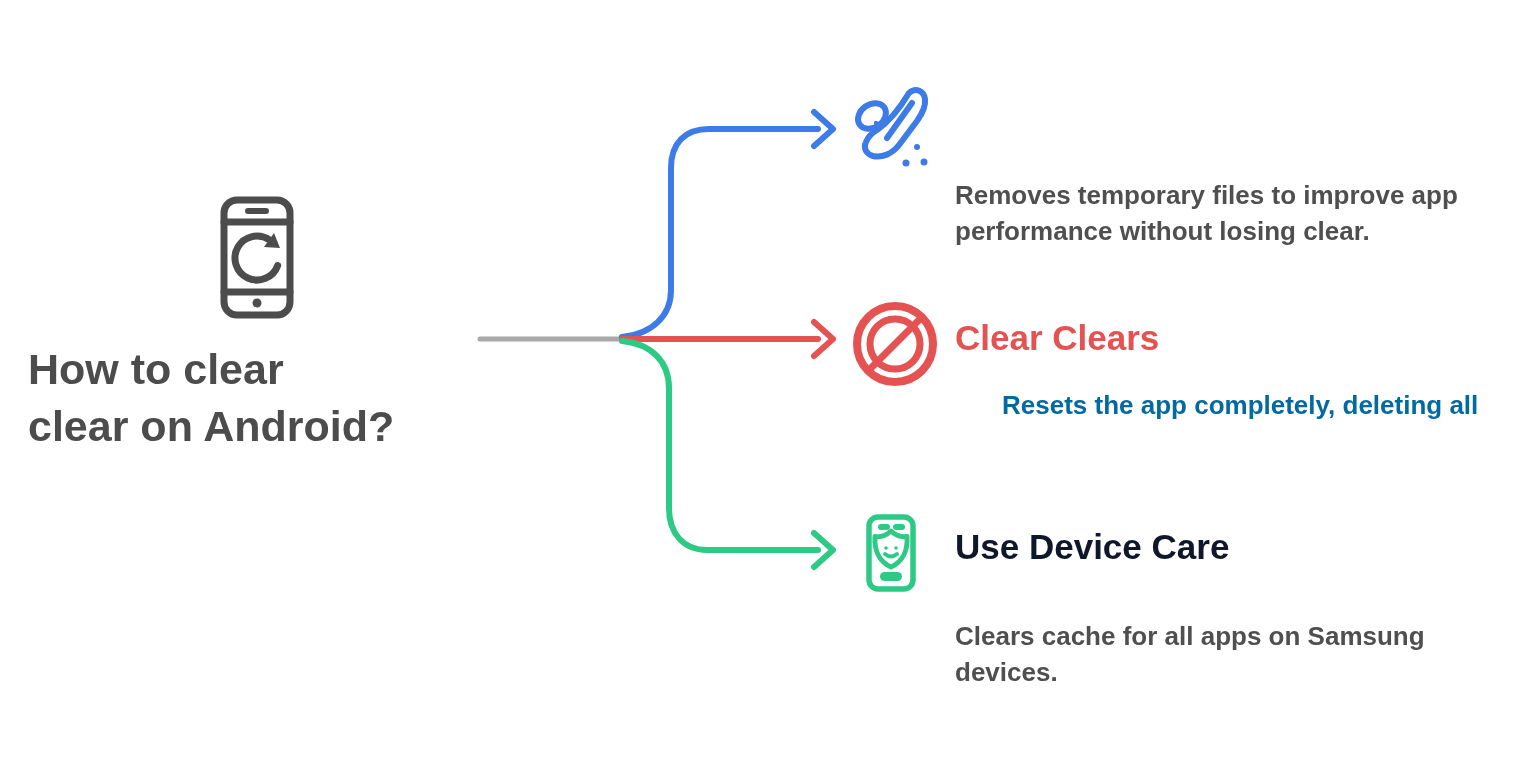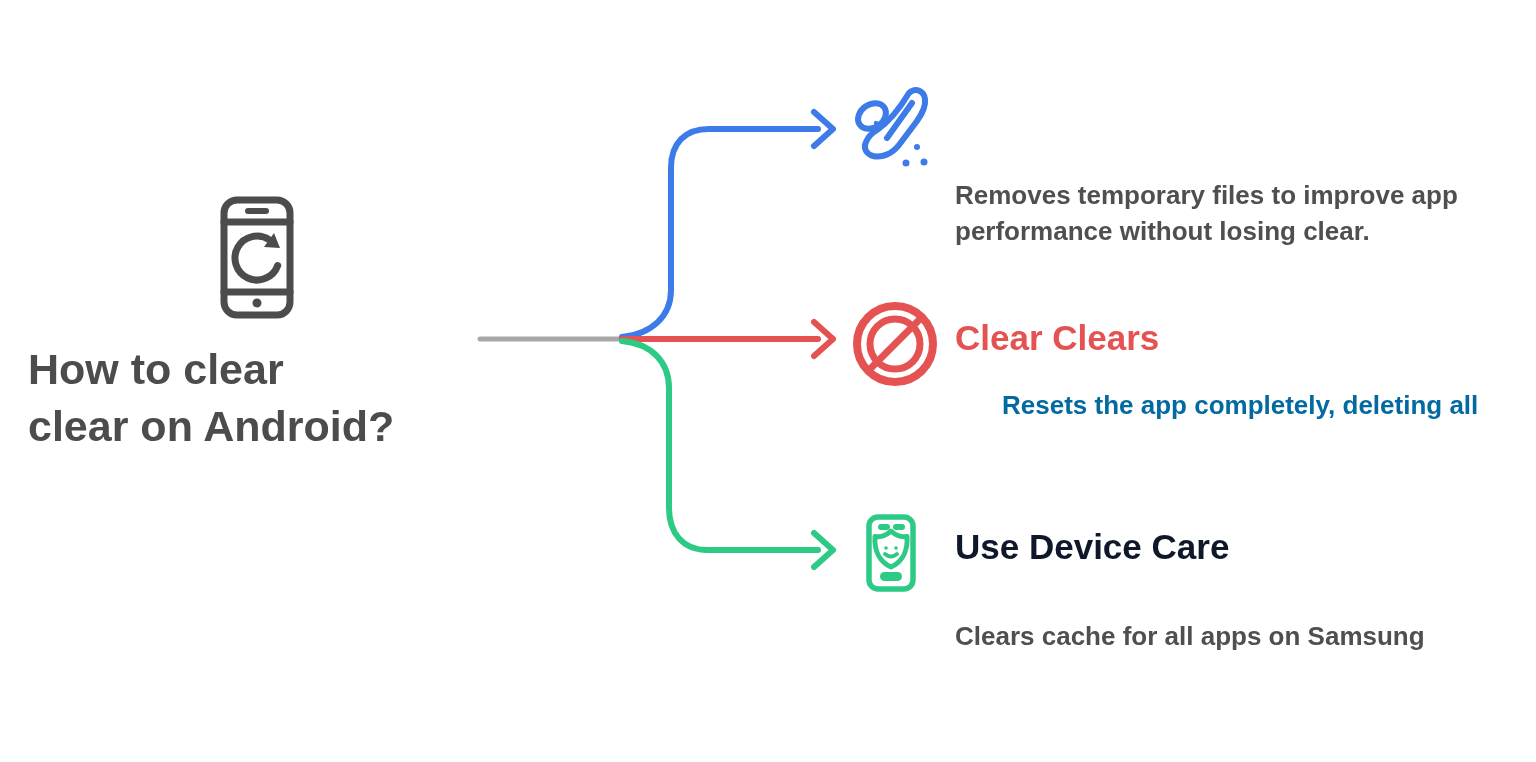--- a/index.html
+++ b/index.html
@@ -122,15 +122,16 @@
   </div>
 
   <div class="branch-heading h-storage" style="color: rgb(228, 82, 81);">Clear Clears</div>
   <div class="branch-desc d-storage" style="color: #0369a1; margin-left: 47px;">
     <div>Resets the app completely, deleting all</div>
   </div>
 
   <div class="branch-heading h-care" style="color: #0f172a;">Use Device Care</div>
   <div class="branch-desc d-care" style="color: rgb(79, 79, 79);">
     <div>Clears cache for all apps on Samsung</div>
+    <div>devices.</div>
   </div>
 
 </div>
 
 </body></html>

